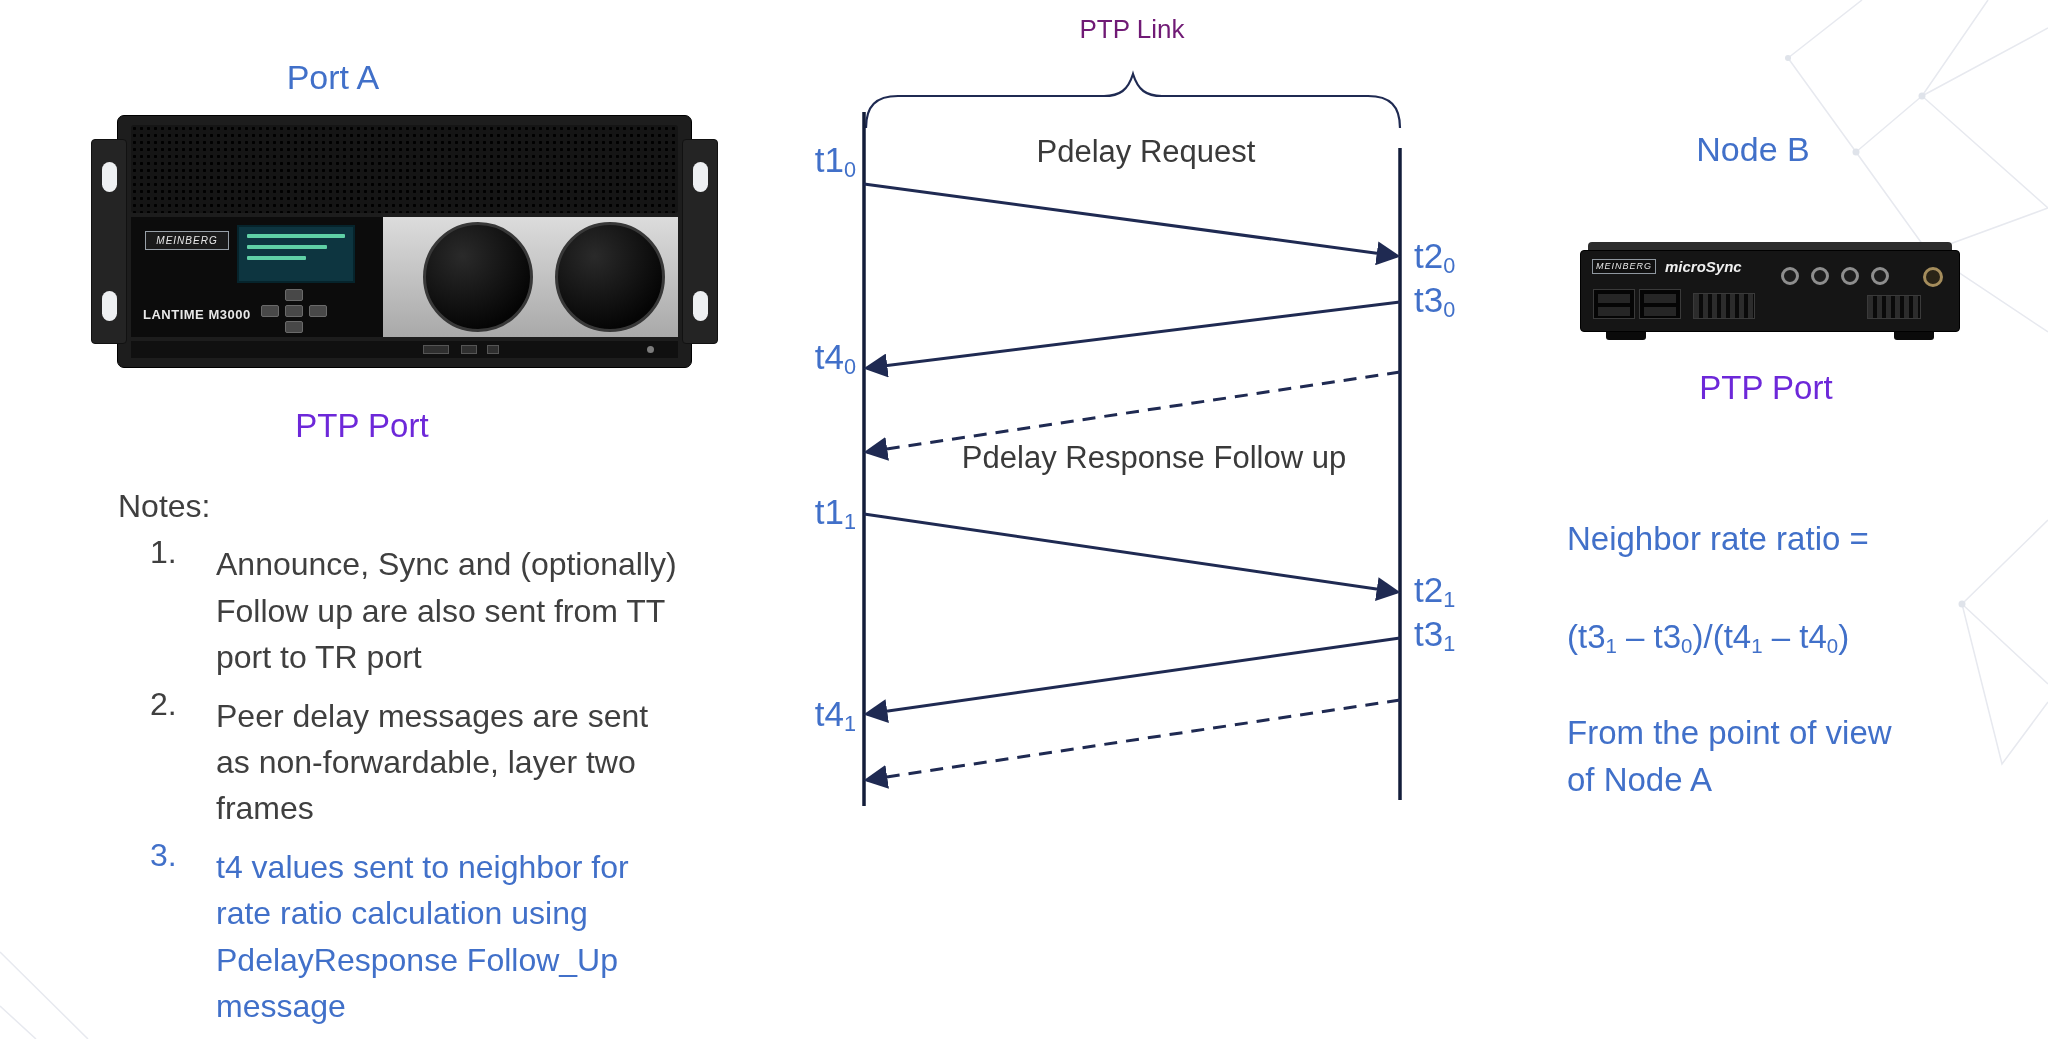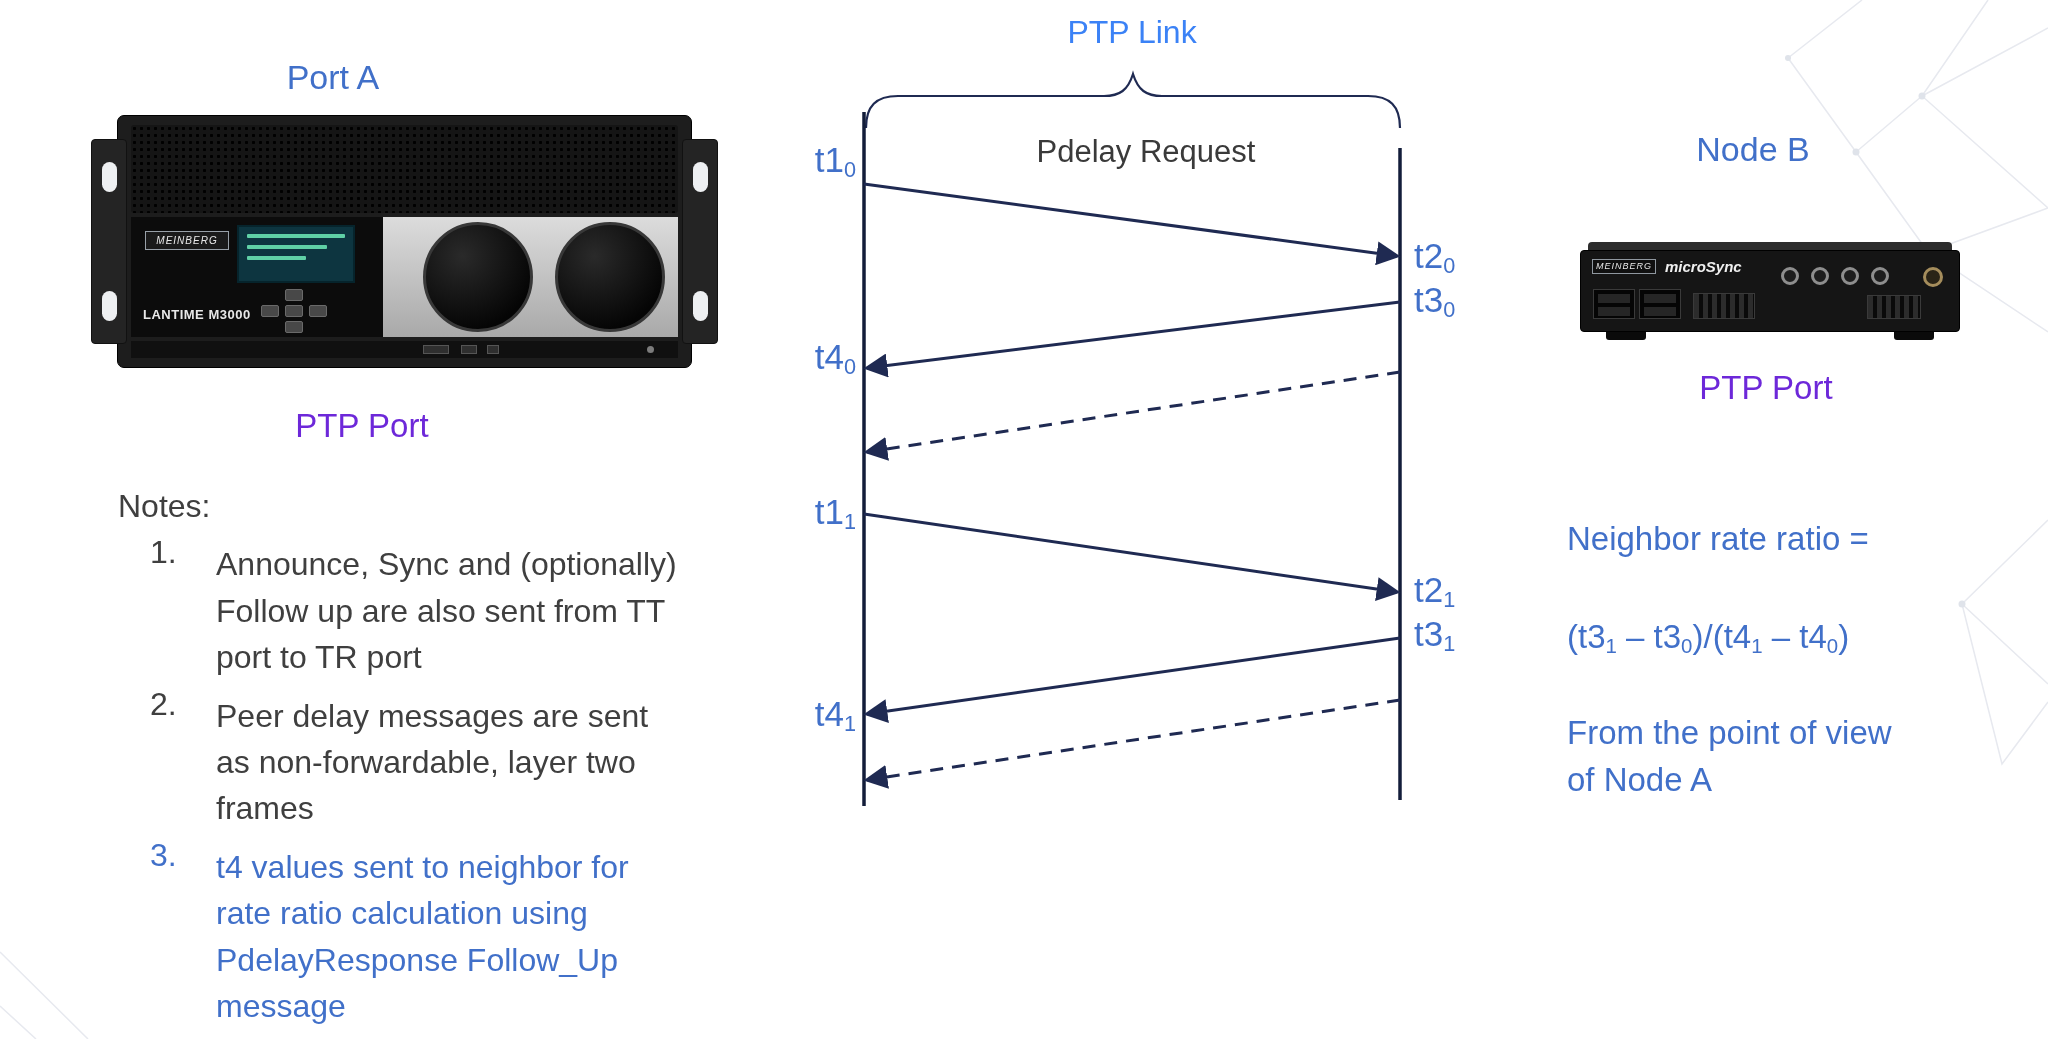--- a/index.html
+++ b/index.html
@@ -11,21 +11,21 @@
   html,body{background:#ffffff;}
   .page{position:relative;width:2048px;height:1039px;background:#ffffff;overflow:hidden;
         font-family:"Liberation Sans",sans-serif;color:#333;}
   svg.wires{position:absolute;left:0;top:0;z-index:1;}
   .abs{position:absolute;z-index:2;}
   .center{transform:translateX(-50%);}
 
   
   .node-title{font-size:34px;color:var(--blue);white-space:nowrap;}
   .port-label{font-size:33px;color:#6d28d9;white-space:nowrap;}
-  .link-label{font-size:32px;color:#3b82f6;white-space:nowrap;}
+  .link-label{font-size:26px;color:#701a75;white-space:nowrap;}
   .msg-label{font-size:31px;color:var(--ink);white-space:nowrap;}
   .ts{font-size:35px;color:var(--blue);white-space:nowrap;line-height:40px;}
   .ts-left{left:758px;width:98px;text-align:right;}
   .ts-right{left:1414px;}
   .sub{font-size:0.62em;vertical-align:-0.22em;}
 
   
   .notes{left:118px;top:483px;width:660px;font-size:32px;color:#3f3f3f;line-height:1.45;}
   .note-item{display:flex;padding-left:32px;}
   .note-num{width:66px;flex:0 0 66px;}
@@ -183,20 +183,21 @@
     </div>
     <div class="note-item note-blue">
       <span class="note-num">3.</span>
       <span class="note-text">t4 values sent to neighbor for rate ratio calculation using PdelayResponse Follow_Up message</span>
     </div>
   </div>
 
   <div class="abs link-label center" style="left:1132px;top:14px">PTP Link</div>
 
   <div class="abs msg-label center" style="left:1146px;top:134px">Pdelay Request</div>
+  <div class="abs msg-label center" style="left:1154px;top:440px">Pdelay Response Follow up</div>
 
   <div class="abs ts ts-left" style="top:140px">
     <span>t1</span><span class="sub">0</span>
   </div>
   <div class="abs ts ts-left" style="top:337px">
     <span>t4</span><span class="sub">0</span>
   </div>
   <div class="abs ts ts-left" style="top:492px">
     <span>t1</span><span class="sub">1</span>
   </div>

